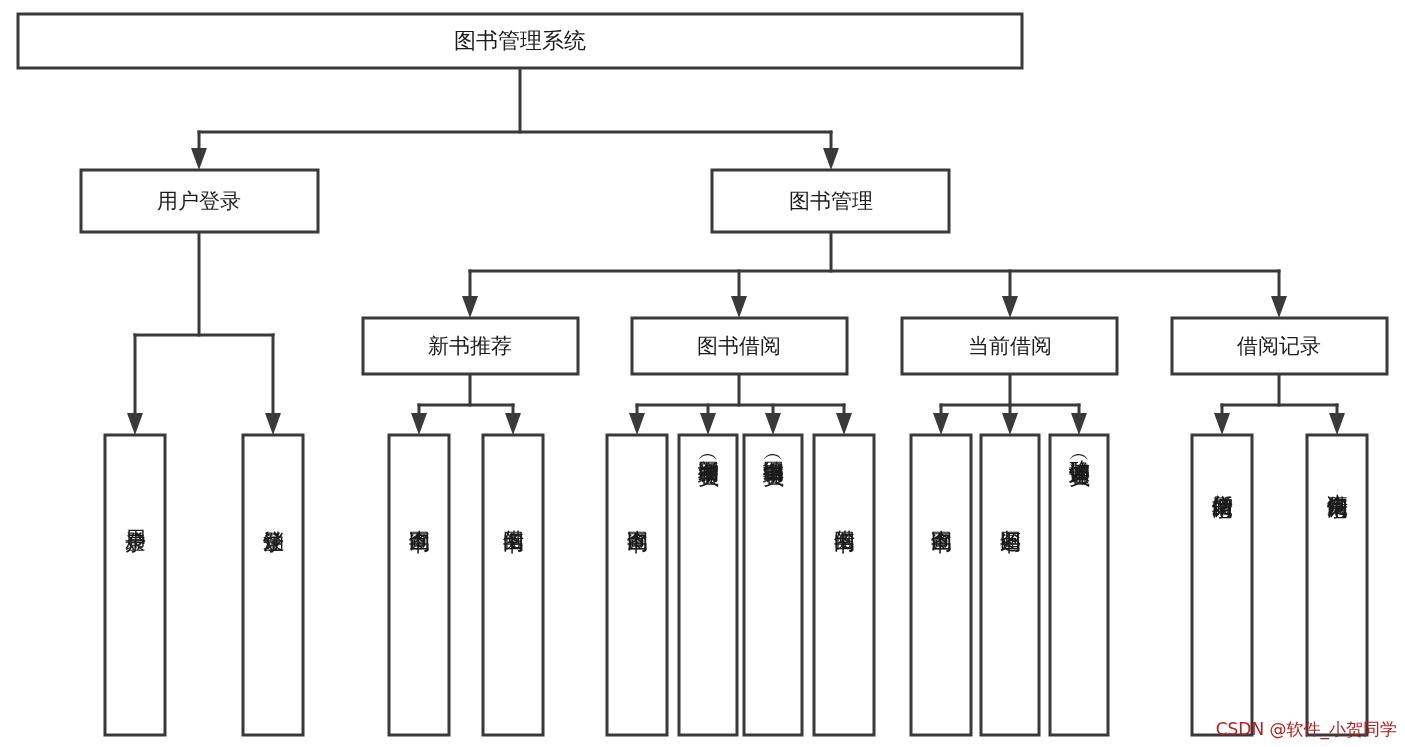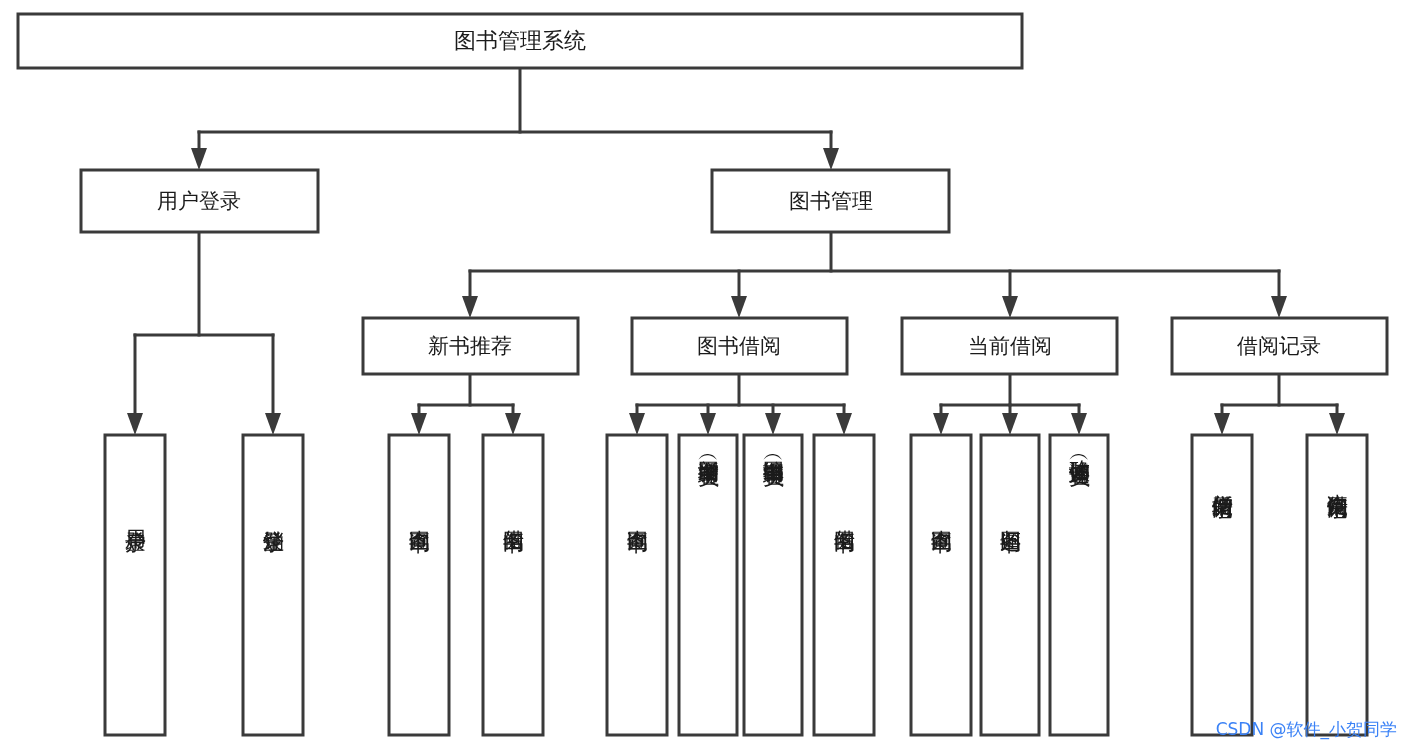--- a/index.html
+++ b/index.html
@@ -67,21 +67,21 @@
     letter-spacing: 1px;
     color: #1b1b1b;
     white-space: nowrap;
   }
   .watermark {
     position: absolute;
     right: 8px;
     bottom: 6px;
     font-family: "DejaVu Sans", "Liberation Sans", sans-serif;
     font-size: 17px;
-    color: #3b82f6;
+    color: #b91c1c;
     white-space: nowrap;
     pointer-events: none;
   }
 </style>
 </head>
 <body>
 
 <div id="diagram-root">
 
   <svg class="diagram-canvas" viewBox="0 0 1405 747" xmlns="http://www.w3.org/2000/svg">

